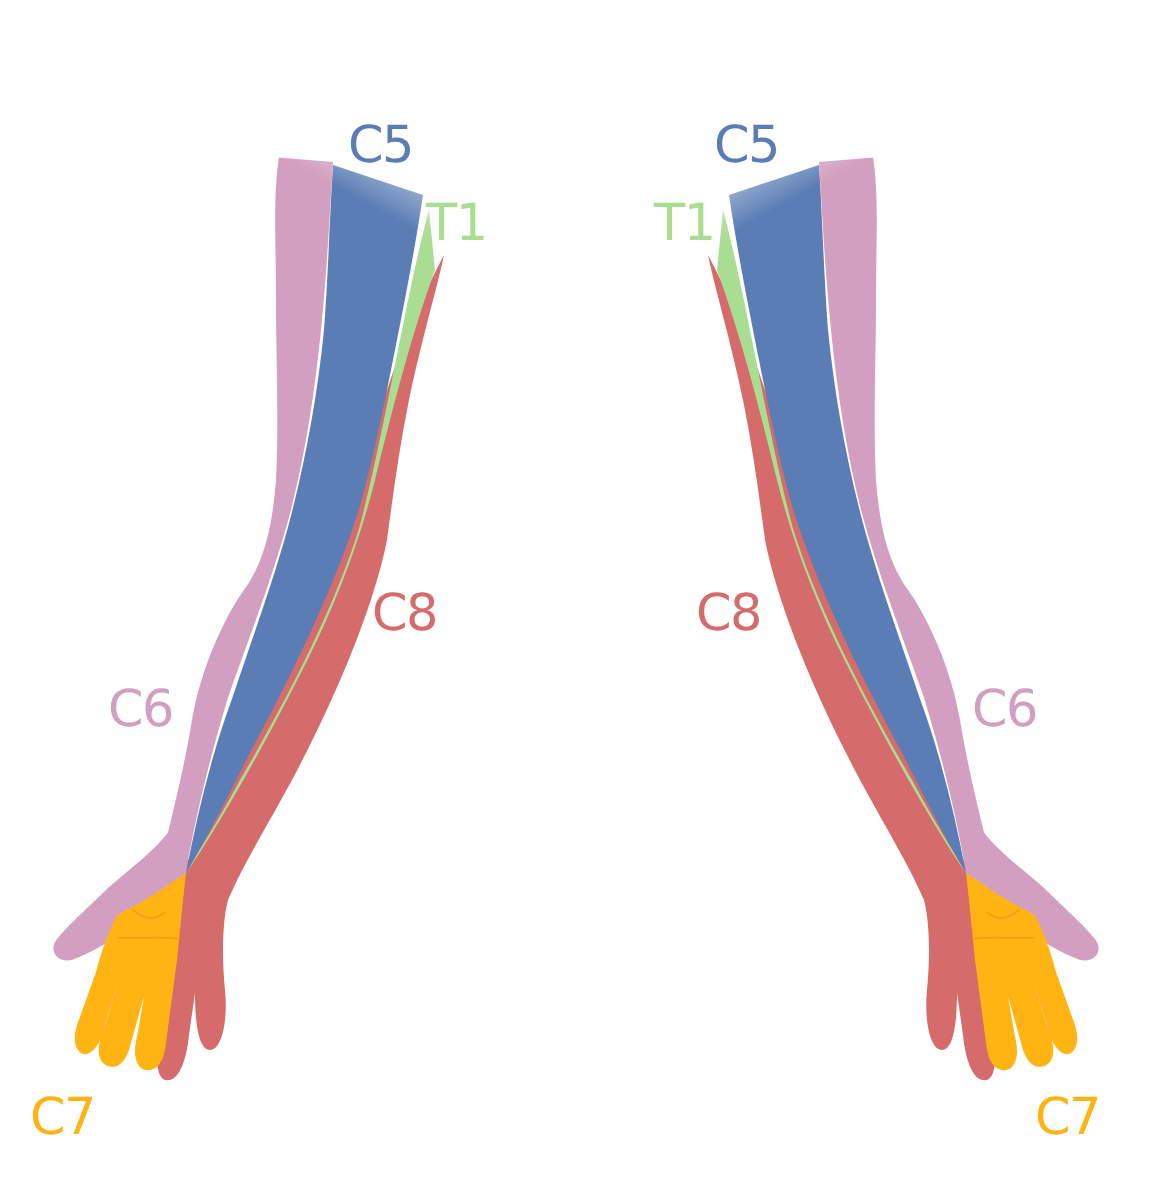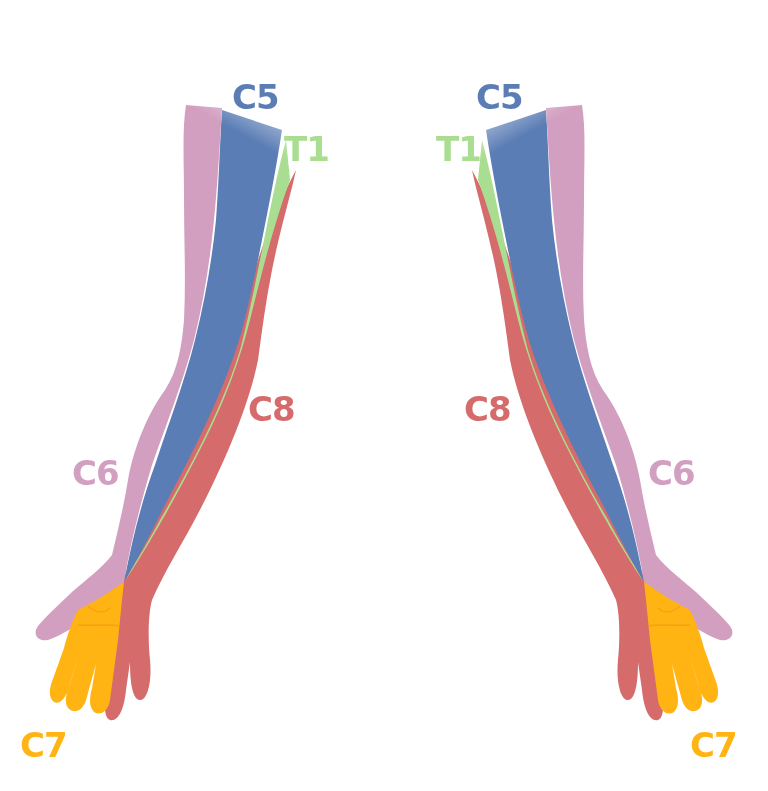--- a/index.html
+++ b/index.html
@@ -1,19 +1,19 @@
 <!DOCTYPE html>
 <html><head>
   <meta charset="utf-8">
   <style>
     html, body { margin: 0; padding: 0; background: #ffffff; }
     body { width: 768px; height: 791px; position: relative; overflow: hidden;
            font-family: "Liberation Sans", sans-serif; }
     #diagram { position: absolute; left: 0; top: 0; width: 768px; height: 791px; }
-    .lbl { position: absolute; font-family: "DejaVu Sans", sans-serif; font-weight: bold;
+    .lbl { position: absolute; font-family: "DejaVu Sans", sans-serif; font-weight: normal;
            font-size: 34px; line-height: 34px; letter-spacing: -1px; }
   </style>
 </head>
 <body>
 
 <svg id="diagram" viewBox="0 0 768 791" xmlns="http://www.w3.org/2000/svg">
   <defs>
     <linearGradient id="fadeTop" x1="0" y1="0" x2="0" y2="1">
       <stop offset="0" stop-color="#ffffff" stop-opacity="1"></stop>
       <stop offset="0.55" stop-color="#ffffff" stop-opacity="0"></stop>

